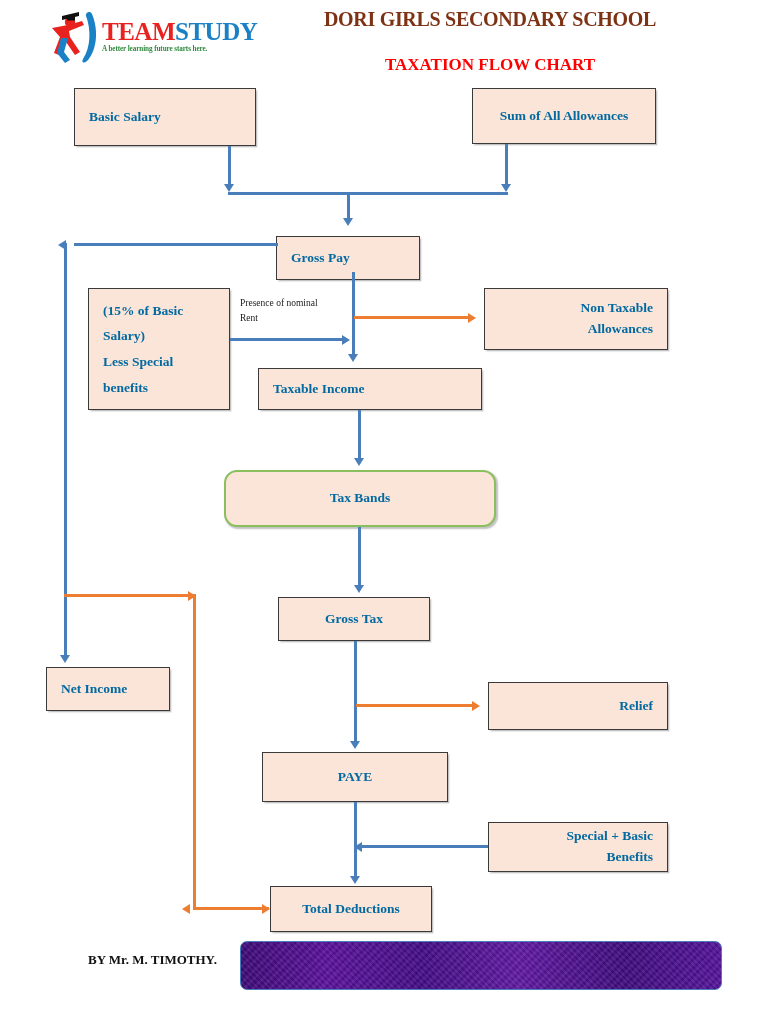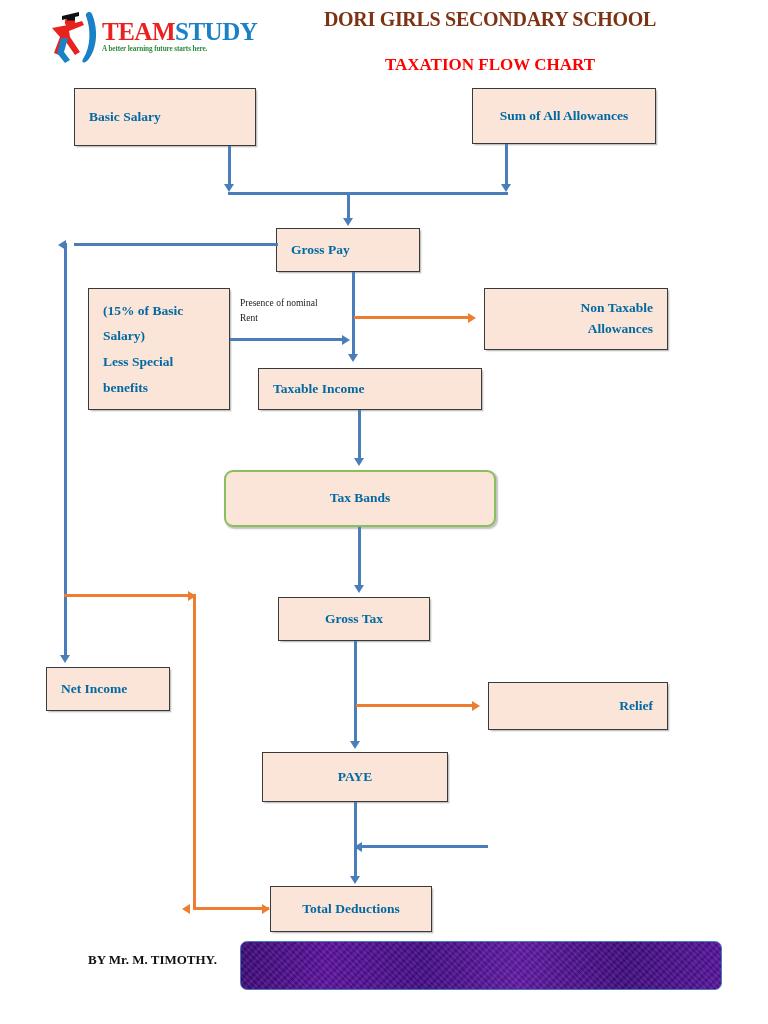--- a/index.html
+++ b/index.html
@@ -208,60 +208,64 @@
   <div class="chart-title">TAXATION FLOW CHART</div>
 
   <div class="node left" style="left:74px; top:88px; width:182px; height:58px;">
     <span class="ln">Basic Salary</span>
   </div>
 
   <div class="node center" style="left:472px; top:88px; width:184px; height:56px;">
     <span class="ln">Sum of All Allowances</span>
   </div>
 
-  <div class="node left" style="left:276px; top:228px; width:144px; height:44px;text-align:right;">
+  <div class="node left" style="left:276px; top:236px; width:144px; height:44px;text-align:right;">
     <span class="ln">Gross Pay</span>
   </div>
 
   <div class="node left" style="left:88px; top:288px; width:142px; height:122px; line-height:1.9;justify-content:center;">
     <span class="ln">(15% of Basic</span>
     <span class="ln">Salary)</span>
     <span class="ln" style="">Less Special</span>
     <span class="ln">benefits</span>
   </div>
 
   <div class="node right" style="left:484px; top:288px; width:184px; height:62px;">
     <span class="ln">Non Taxable</span>
     <span class="ln">Allowances</span>
   </div>
 
   <div class="node left" style="left:258px; top:368px; width:224px; height:42px;">
     <span class="ln">Taxable Income</span>
   </div>
 
-  <div class="node center rounded" style="left:224px; top:470px; width:272px; height:57px;">
+  <div class="node center rounded" style="left:224px; top:470px; width:272px; height:57px;border-radius:13px;">
     <span class="ln">Tax Bands</span>
   </div>
 
   <div class="node center" style="left:278px; top:597px; width:152px; height:44px;">
     <span class="ln">Gross Tax</span>
   </div>
 
   <div class="node right" style="left:488px; top:682px; width:180px; height:48px;">
     <span class="ln">Relief</span>
   </div>
 
   <div class="node left" style="left:46px; top:667px; width:124px; height:44px;">
     <span class="ln">Net Income</span>
   </div>
 
   <div class="node center" style="left:262px; top:752px; width:186px; height:50px;">
     <span class="ln">PAYE</span>
   </div>
 
+  <div class="node right" style="left:488px; top:822px; width:180px; height:50px;">
+    <span class="ln">Special + Basic</span>
+    <span class="ln">Benefits</span>
+  </div>
 
   <div class="node center" style="left:270px; top:886px; width:162px; height:46px;">
     <span class="ln">Total Deductions</span>
   </div>
 
   <div class="annot" style="left:240px; top:296px;">
     <div>Presence of nominal</div>
     <div>Rent</div>
   </div>
 

